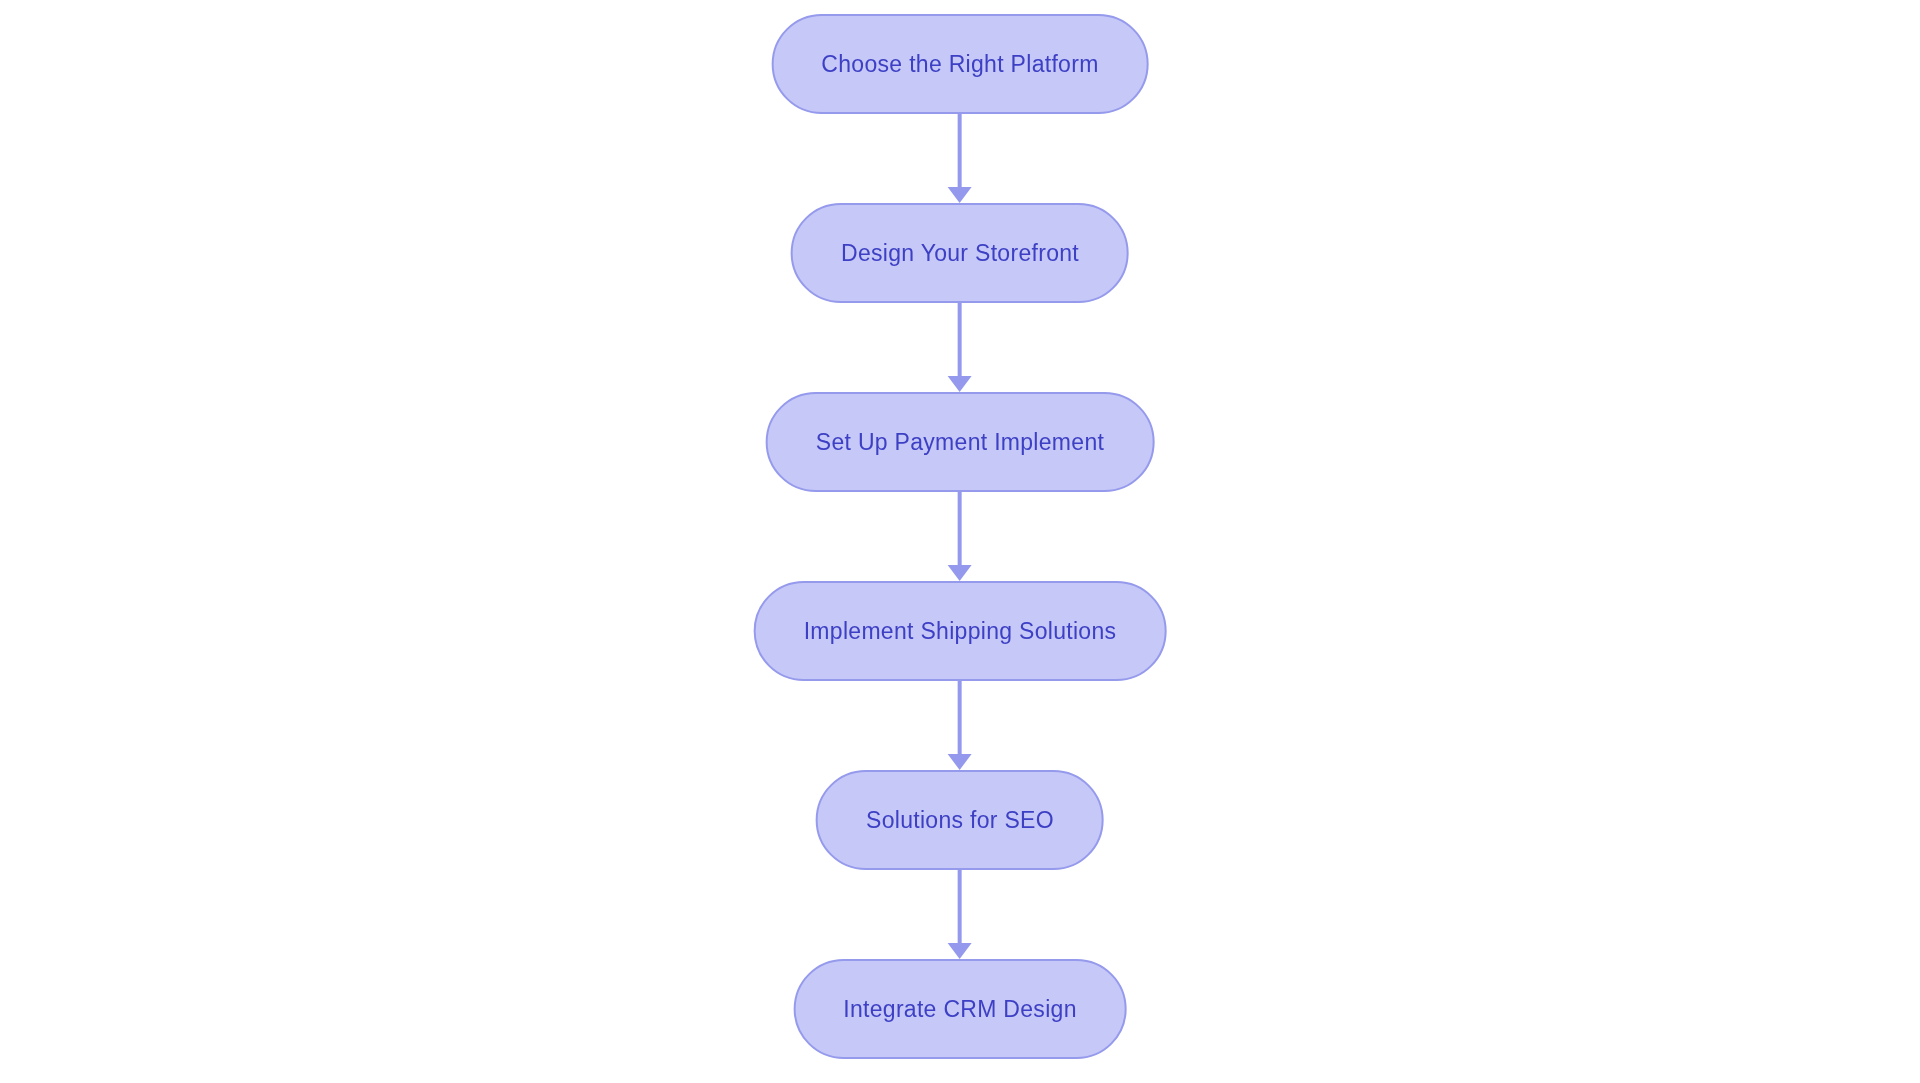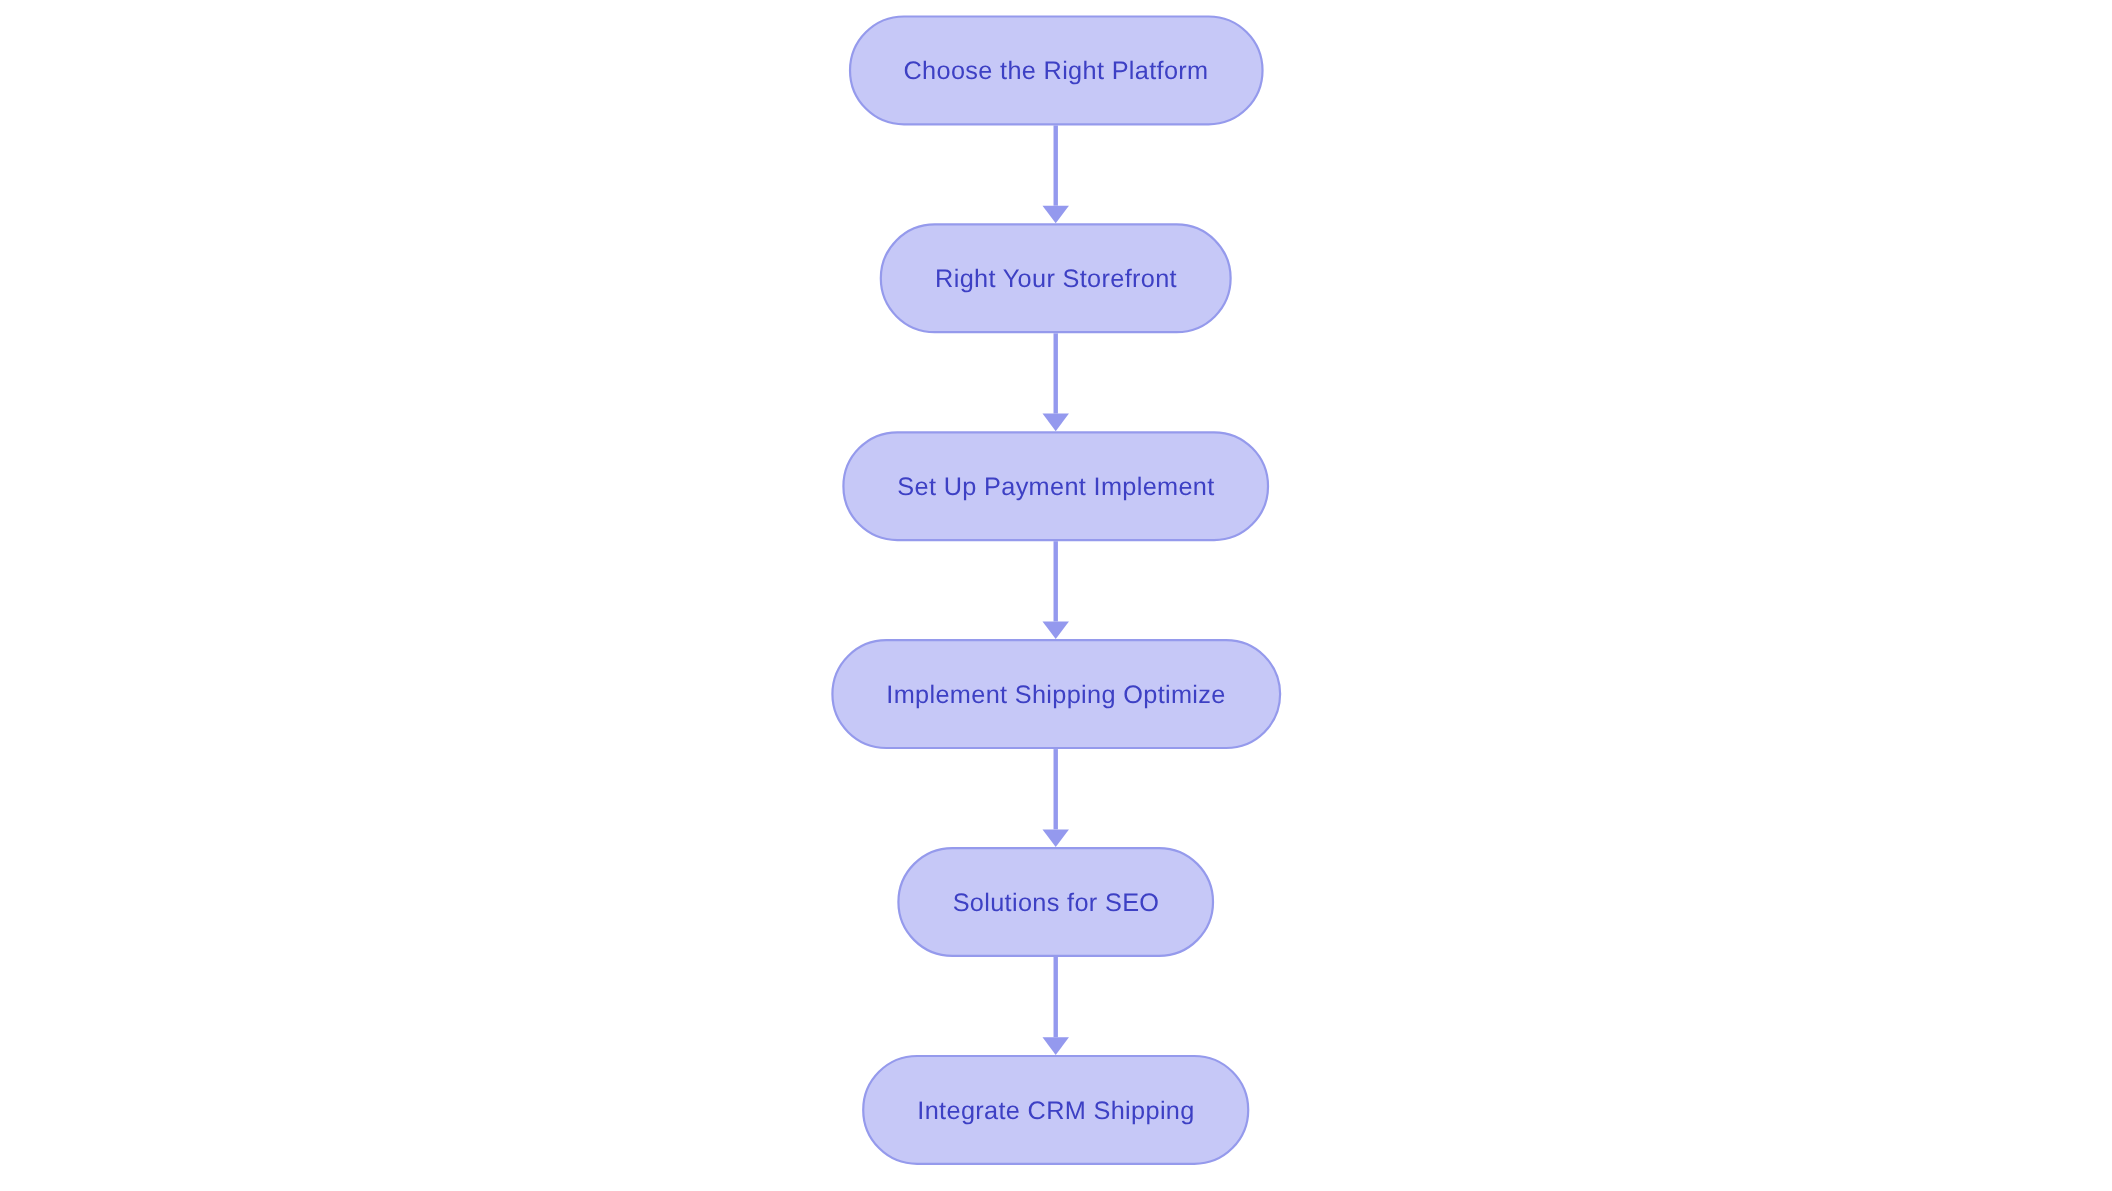--- a/index.html
+++ b/index.html
@@ -71,52 +71,52 @@
   <div class="flow-node">
     <span>Choose the Right Platform</span>
   </div>
 
   <div class="flow-arrow">
     <div class="arrow-line"></div>
     <div class="arrow-head"></div>
   </div>
 
   <div class="flow-node">
-    <span>Right Your Storefront</span>
+    <span>Design Your Storefront</span>
   </div>
 
   <div class="flow-arrow">
     <div class="arrow-line"></div>
     <div class="arrow-head"></div>
   </div>
 
   <div class="flow-node">
     <span>Set Up Payment Implement</span>
   </div>
 
   <div class="flow-arrow">
     <div class="arrow-line"></div>
     <div class="arrow-head"></div>
   </div>
 
   <div class="flow-node">
-    <span>Implement Shipping Optimize</span>
+    <span>Implement Shipping Solutions</span>
   </div>
 
   <div class="flow-arrow">
     <div class="arrow-line"></div>
     <div class="arrow-head"></div>
   </div>
 
   <div class="flow-node">
     <span>Solutions for SEO</span>
   </div>
 
   <div class="flow-arrow">
     <div class="arrow-line"></div>
     <div class="arrow-head"></div>
   </div>
 
   <div class="flow-node">
-    <span>Integrate CRM Shipping</span>
+    <span>Integrate CRM Design</span>
   </div>
 
 </div>
 
 </body></html>

